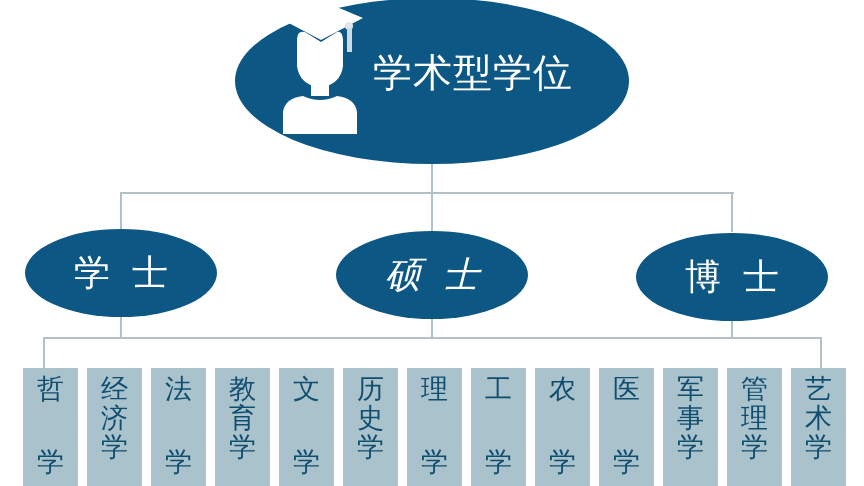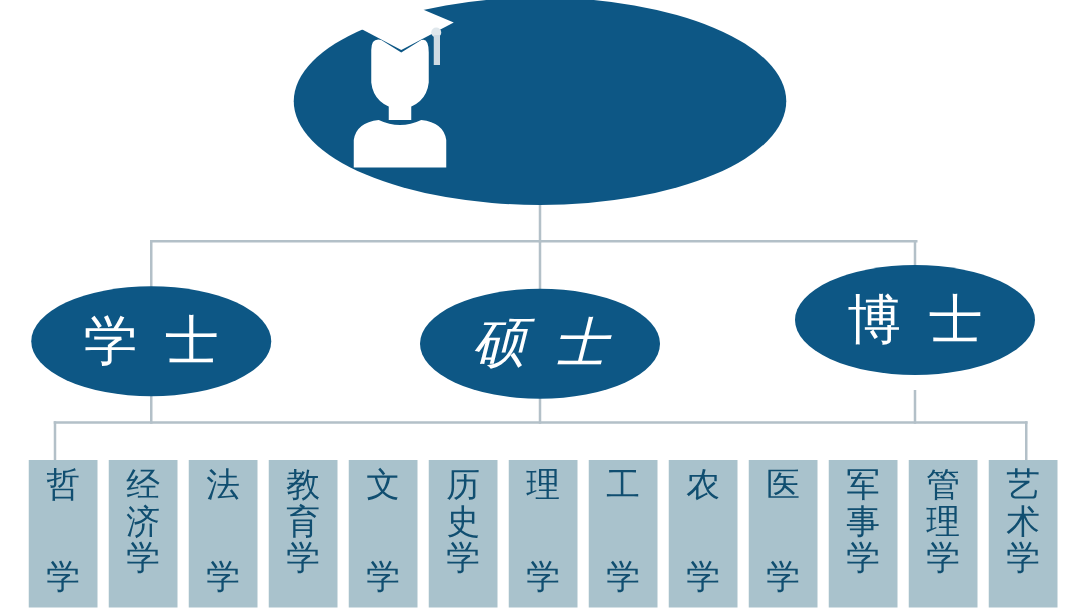--- a/index.html
+++ b/index.html
@@ -13,21 +13,21 @@
     position: absolute; background: #0d5785; border-radius: 50%;
     display: flex; align-items: center; justify-content: center;
     color: #ffffff;
   }
   .top-ellipse { left: 235px; top: -2px; width: 394px; height: 166px; }
   .top-title {
     position: absolute; left: 138px; top: 48px;
     font-size: 39px; letter-spacing: 1px; white-space: nowrap;
   }
   .grad-icon { position: absolute; left: 44px; top: 2px; width: 90px; height: 140px; }
-  .mid-ellipse { width: 192px; height: 88px; font-size: 43px; letter-spacing: 22px; }
+  .mid-ellipse { width: 192px; height: 88px; font-size: 36px; letter-spacing: 22px; }
   .mid-ellipse span { margin-right: -22px; }
   .box {
     position: absolute; top: 368px; width: 55px; height: 118px;
     background: #a9c2cc; color: #104e70;
     display: flex; flex-direction: column; align-items: center;
     justify-content: flex-start; font-size: 27px; line-height: 29px;
   }
   .box .chars { display: flex; flex-direction: column; align-items: center; height: 100%; padding-top: 6px; box-sizing: border-box; }
   .box .chars.two { justify-content: space-between; padding-bottom: 10px; }
   .box .chars.three { justify-content: flex-start; }
@@ -54,29 +54,30 @@
     <line x1="70" y1="14" x2="70" y2="28" stroke="#ffffff" stroke-width="2"></line>
     <circle cx="70" cy="26" r="4" fill="#dfe7ec"></circle>
     <rect x="68" y="28" width="5" height="24" fill="#cfdbe3"></rect>
 
     <path d="M18,40 Q18,30 26,32 L42,42 L58,32 Q64,30 64,42 L64,66 Q62,84 41,88 Q20,84 18,66 Z" fill="#ffffff"></path>
 
     <rect x="32" y="84" width="18" height="12" fill="#ffffff"></rect>
 
     <path d="M4,134 L4,112 Q6,98 24,96 Q41,104 58,96 Q76,98 78,112 L78,134 Z" fill="#ffffff"></path>
   </svg>
+  <span class="top-title">学术型学位</span>
 </div>
 
 <div class="ellipse mid-ellipse" style="left:25px;top:229px;">
   <span>学士</span>
 </div>
 <div class="ellipse mid-ellipse" style="left:336px;top:231px;font-style:italic;">
   <span>硕士</span>
 </div>
-<div class="ellipse mid-ellipse" style="left:636px;top:212px;">
+<div class="ellipse mid-ellipse" style="left:636px;top:233px;">
   <span>博士</span>
 </div>
 
 <div class="box" style="left:23px;">
   <div class="chars two">
       <span>哲</span>
       <span>学</span>
     </div>
 </div>
 <div class="box" style="left:87px;">

